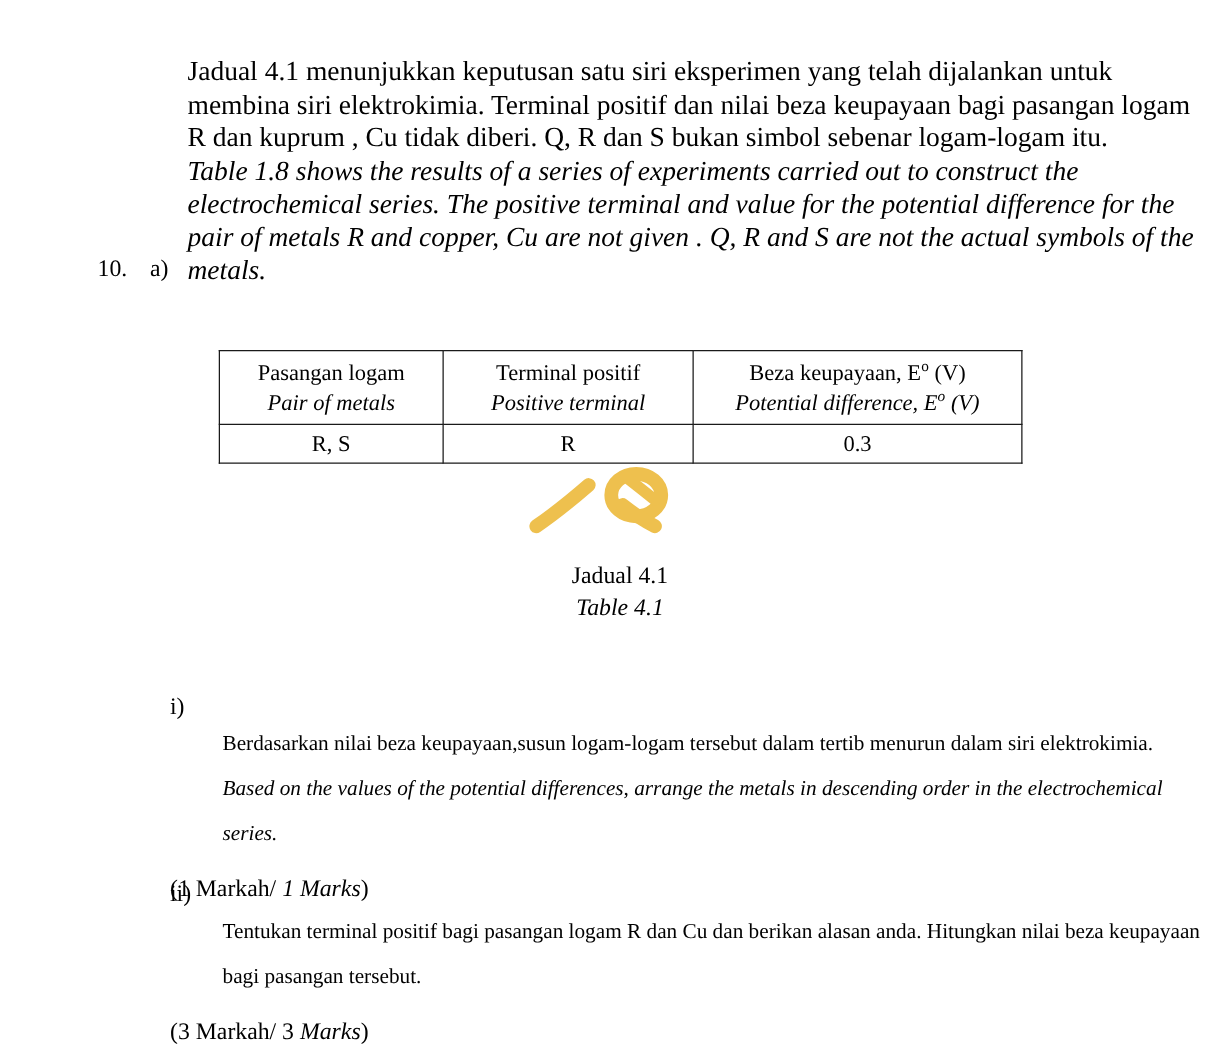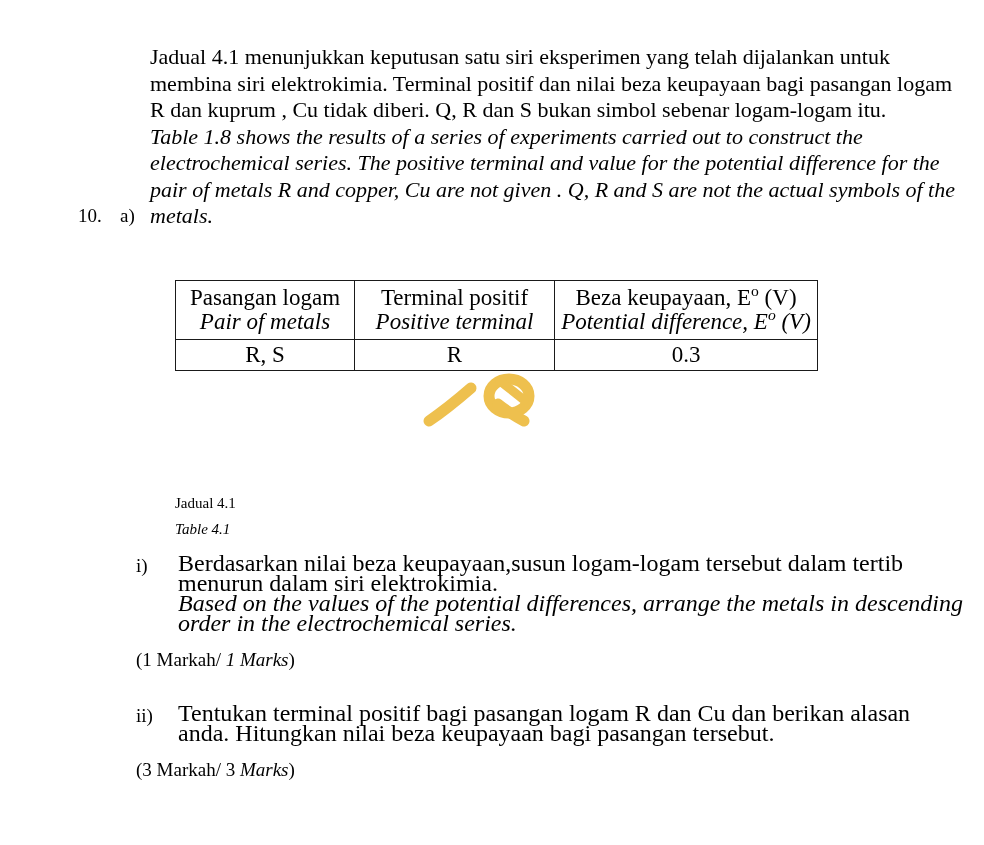--- a/index.html
+++ b/index.html
@@ -74,21 +74,21 @@
   table.data-table {
     border-collapse: collapse;
     width: 642px;
     table-layout: fixed;
   }
   table.data-table th,
   table.data-table td {
     border: 1.6px solid #1a1a1a;
     text-align: center;
     vertical-align: middle;
-    font-size: 23px;
+    font-size: 18px;
     line-height: 24px;
     padding: 2px 4px;
     font-weight: normal;
   }
   table.data-table col.c1 { width: 179px; }
   table.data-table col.c2 { width: 200px; }
   table.data-table col.c3 { width: 263px; }
   table.data-table thead th {
     height: 54px;
   }
@@ -105,24 +105,24 @@
     top: 0;
     width: 984px;
     height: 845px;
     pointer-events: none;
   }
 
   
   .table-caption {
     position: absolute;
     left: 175px;
-    top: 490px;
+    top: 448px;
     width: 642px;
-    text-align: left;
-    font-size: 15px;
+    text-align: center;
+    font-size: 19px;
     line-height: 26px;
   }
   .table-caption .cap-en { font-style: italic; }
 
   
   .subq {
     position: absolute;
     width: 830px;
   }
   .subq-i  { left: 136px; top: 553px; }
@@ -132,22 +132,23 @@
     align-items: flex-start;
   }
   .subq-label {
     width: 42px;
     flex: 0 0 42px;
     font-size: 19px;
     line-height: 26.5px;
   }
   .subq-body {
     flex: 1 1 auto;
-    font-size: 24px;
-    line-height: 20px;
+    font-size: 17px;
+    line-height: 36px;
+    margin-top: 24px;
   }
   .subq-body p { margin: 0; }
 
   .marks {
     text-align: left;
     font-size: 19px;
     line-height: 26.5px;
     margin-top: 14px;
     padding-right: 42px;
   }

